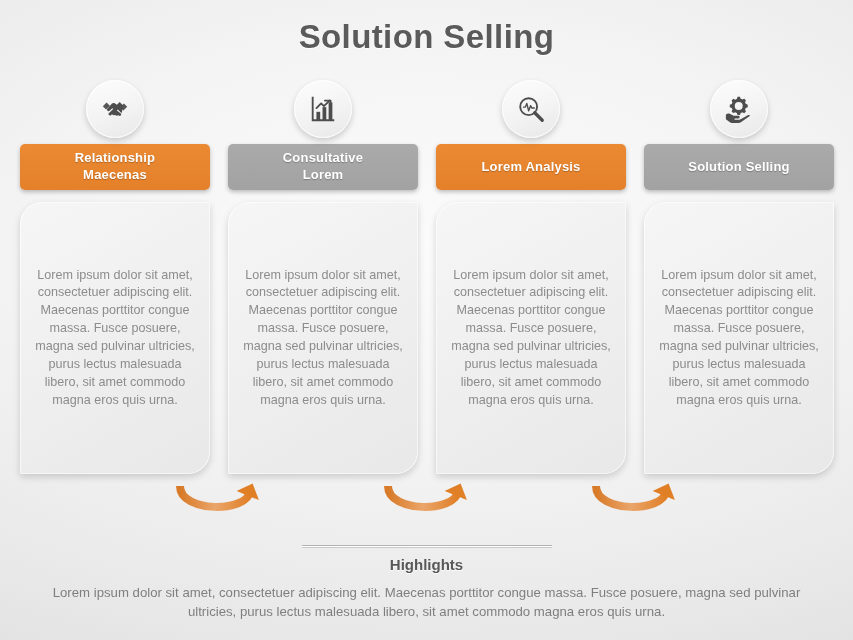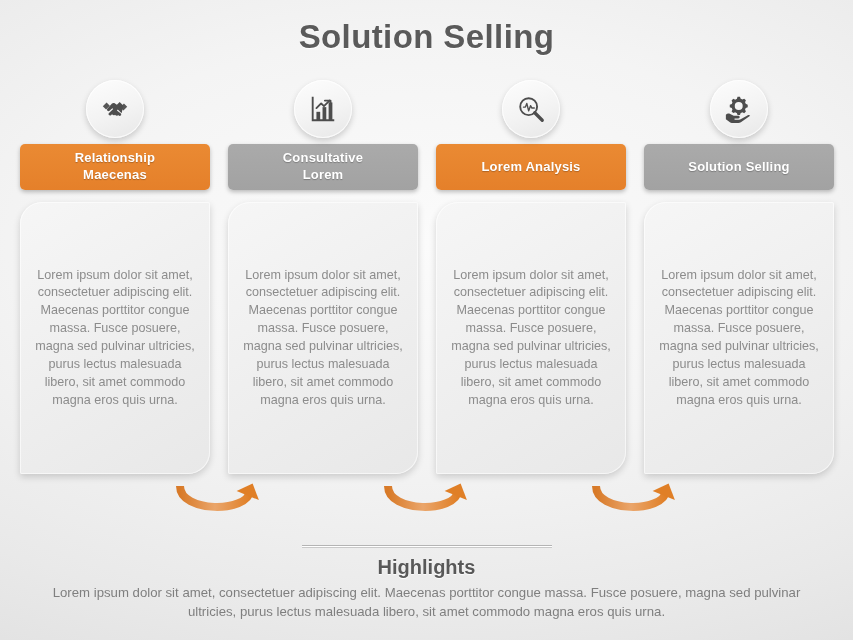--- a/index.html
+++ b/index.html
@@ -77,21 +77,21 @@
   .arrow.a2 { left:586px; top:483px; }
 
   
   .hl-rule {
     position:absolute; top:545px; left:50%; transform:translateX(-50%);
     width:250px; height:3px;
     background:linear-gradient(180deg,#b4b4b4 0%,#b4b4b4 45%,#ffffff 50%,#c9c9c9 55%,#c9c9c9 100%);
   }
   .hl-title {
     position:absolute; top:556px; left:0; width:853px;
-    text-align:center; font-size:20px; font-weight:bold; color:#585858;
+    text-align:center; font-size:15px; font-weight:bold; color:#585858;
     text-shadow:0 1px 1px rgba(255,255,255,.9);
   }
   .hl-body {
     position:absolute; top:583px; left:50%; transform:translateX(-50%);
     width:790px; text-align:center;
     font-size:13.2px; line-height:1.45; color:#7f7f7f;
   }
 </style>
 </head>
 <body>

